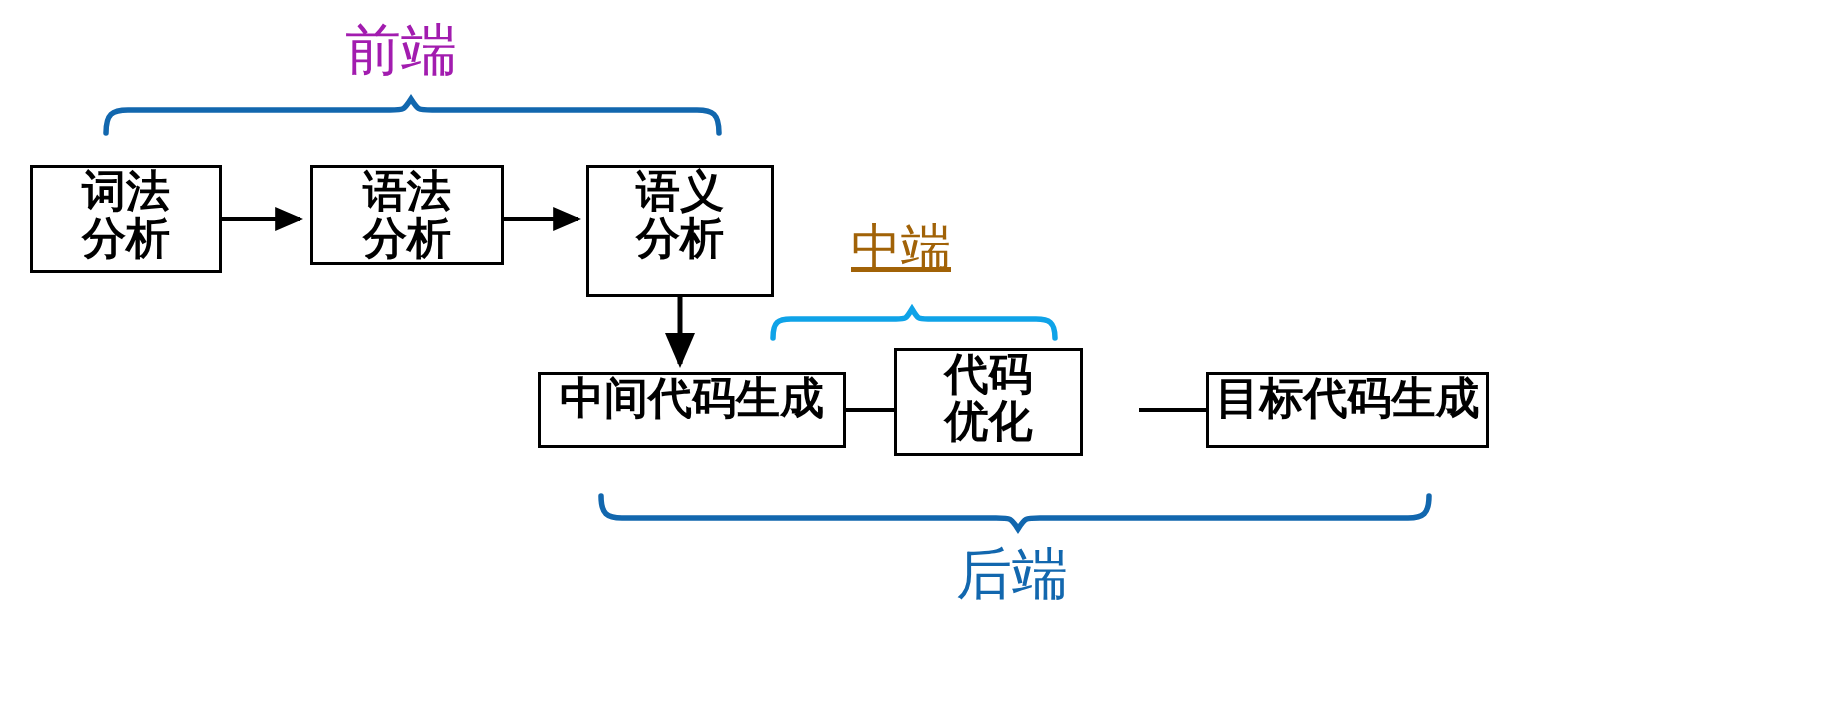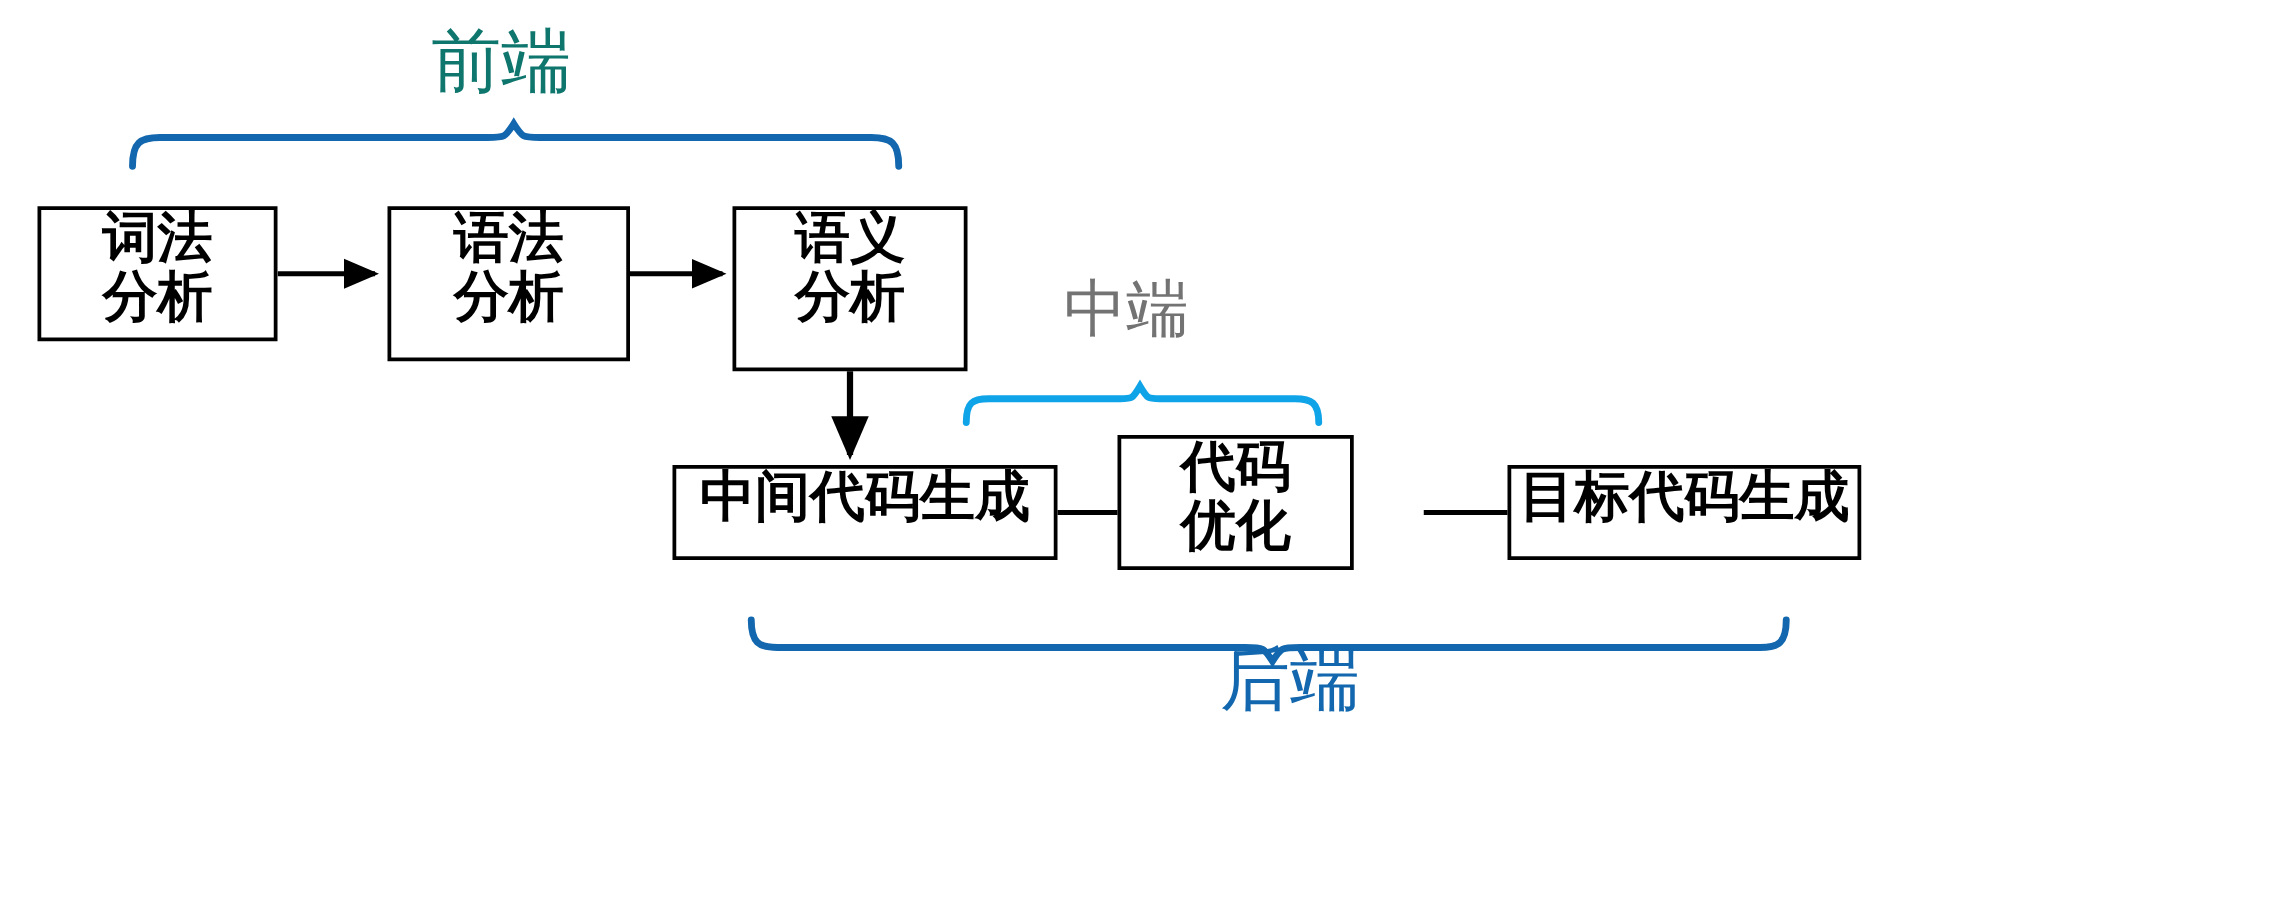--- a/index.html
+++ b/index.html
@@ -49,26 +49,27 @@
     font-size: 44px;
   }
   .brace-label {
     position: absolute;
     font-family: "DejaVu Serif", "Liberation Serif", serif;
     font-weight: normal;
     white-space: nowrap;
     line-height: 1;
   }
   .label-front {
-    color: #0f766e;
+    color: #a21caf;
     font-size: 56px;
   }
   .label-middle {
-    color: #737373;
+    color: #a16207;
     font-size: 50px;
+    text-decoration: underline;
   }
   .label-back {
     color: #1267AE;
     font-size: 56px;
   }
 </style>
 </head>
 <body>
 
 <div id="canvas">
@@ -113,21 +114,21 @@
              C 1025 518, 1025 518, 1040 518
              L 1408 518
              C 1423 518, 1429 514, 1429 496" fill="none" stroke="#1267AE" stroke-width="5.5" stroke-linecap="round"></path>
   </svg>
 
   <div class="node node-2line" style="left:30px; top:165px; width:192px; height:108px;">
     <span class="line">词法</span>
     <span class="line">分析</span>
   </div>
 
-  <div class="node node-2line" style="left:310px; top:165px; width:194px; height:124px;">
+  <div class="node node-2line" style="left:310px; top:165px; width:194px; height:100px;">
     <span class="line">语法</span>
     <span class="line">分析</span>
   </div>
 
   <div class="node node-2line" style="left:586px; top:165px; width:188px; height:132px;">
     <span class="line">语义</span>
     <span class="line">分析</span>
   </div>
 
   <div class="node node-1line" style="left:538px; top:372px; width:308px; height:76px;">
@@ -140,15 +141,15 @@
   </div>
 
   <div class="node node-1line" style="left:1206px; top:372px; width:283px; height:76px;">
     <span class="line">目标代码生成</span>
   </div>
 
   <div class="brace-label label-front" style="left:345px; top:22px;">前端</div>
 
   <div class="brace-label label-middle" style="left:851px; top:222px;">中端</div>
 
-  <div class="brace-label label-back" style="left:956px; top:516px;margin-left:20px;">后端</div>
+  <div class="brace-label label-back" style="left:956px; top:546px;">后端</div>
 
 </div>
 
 </body></html>

